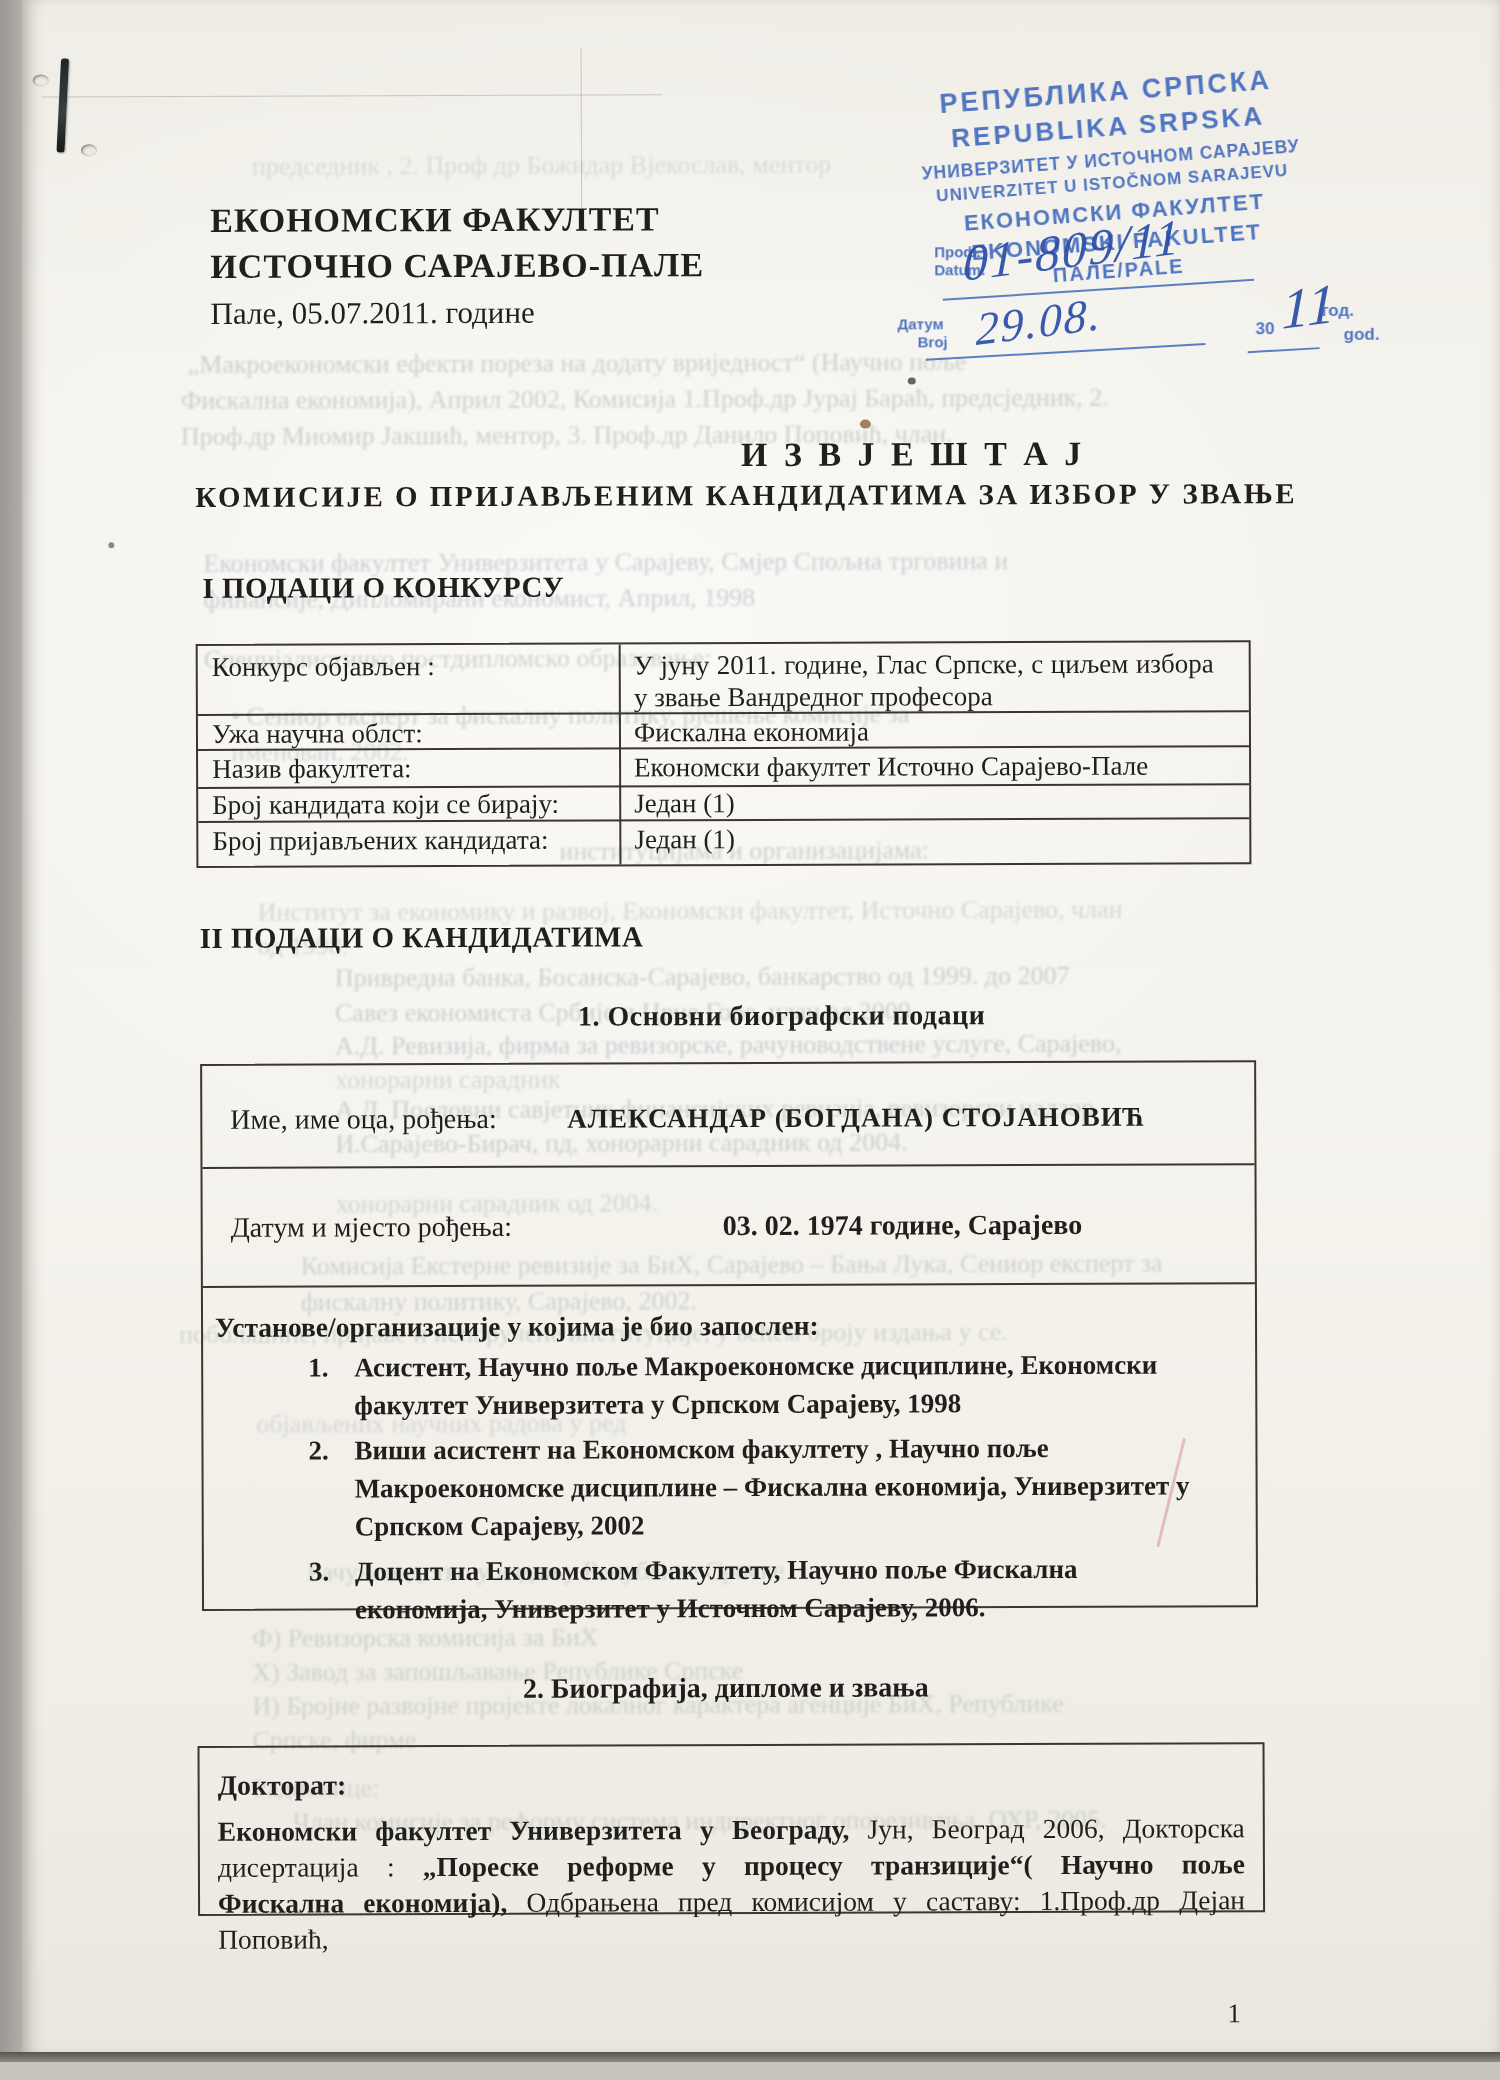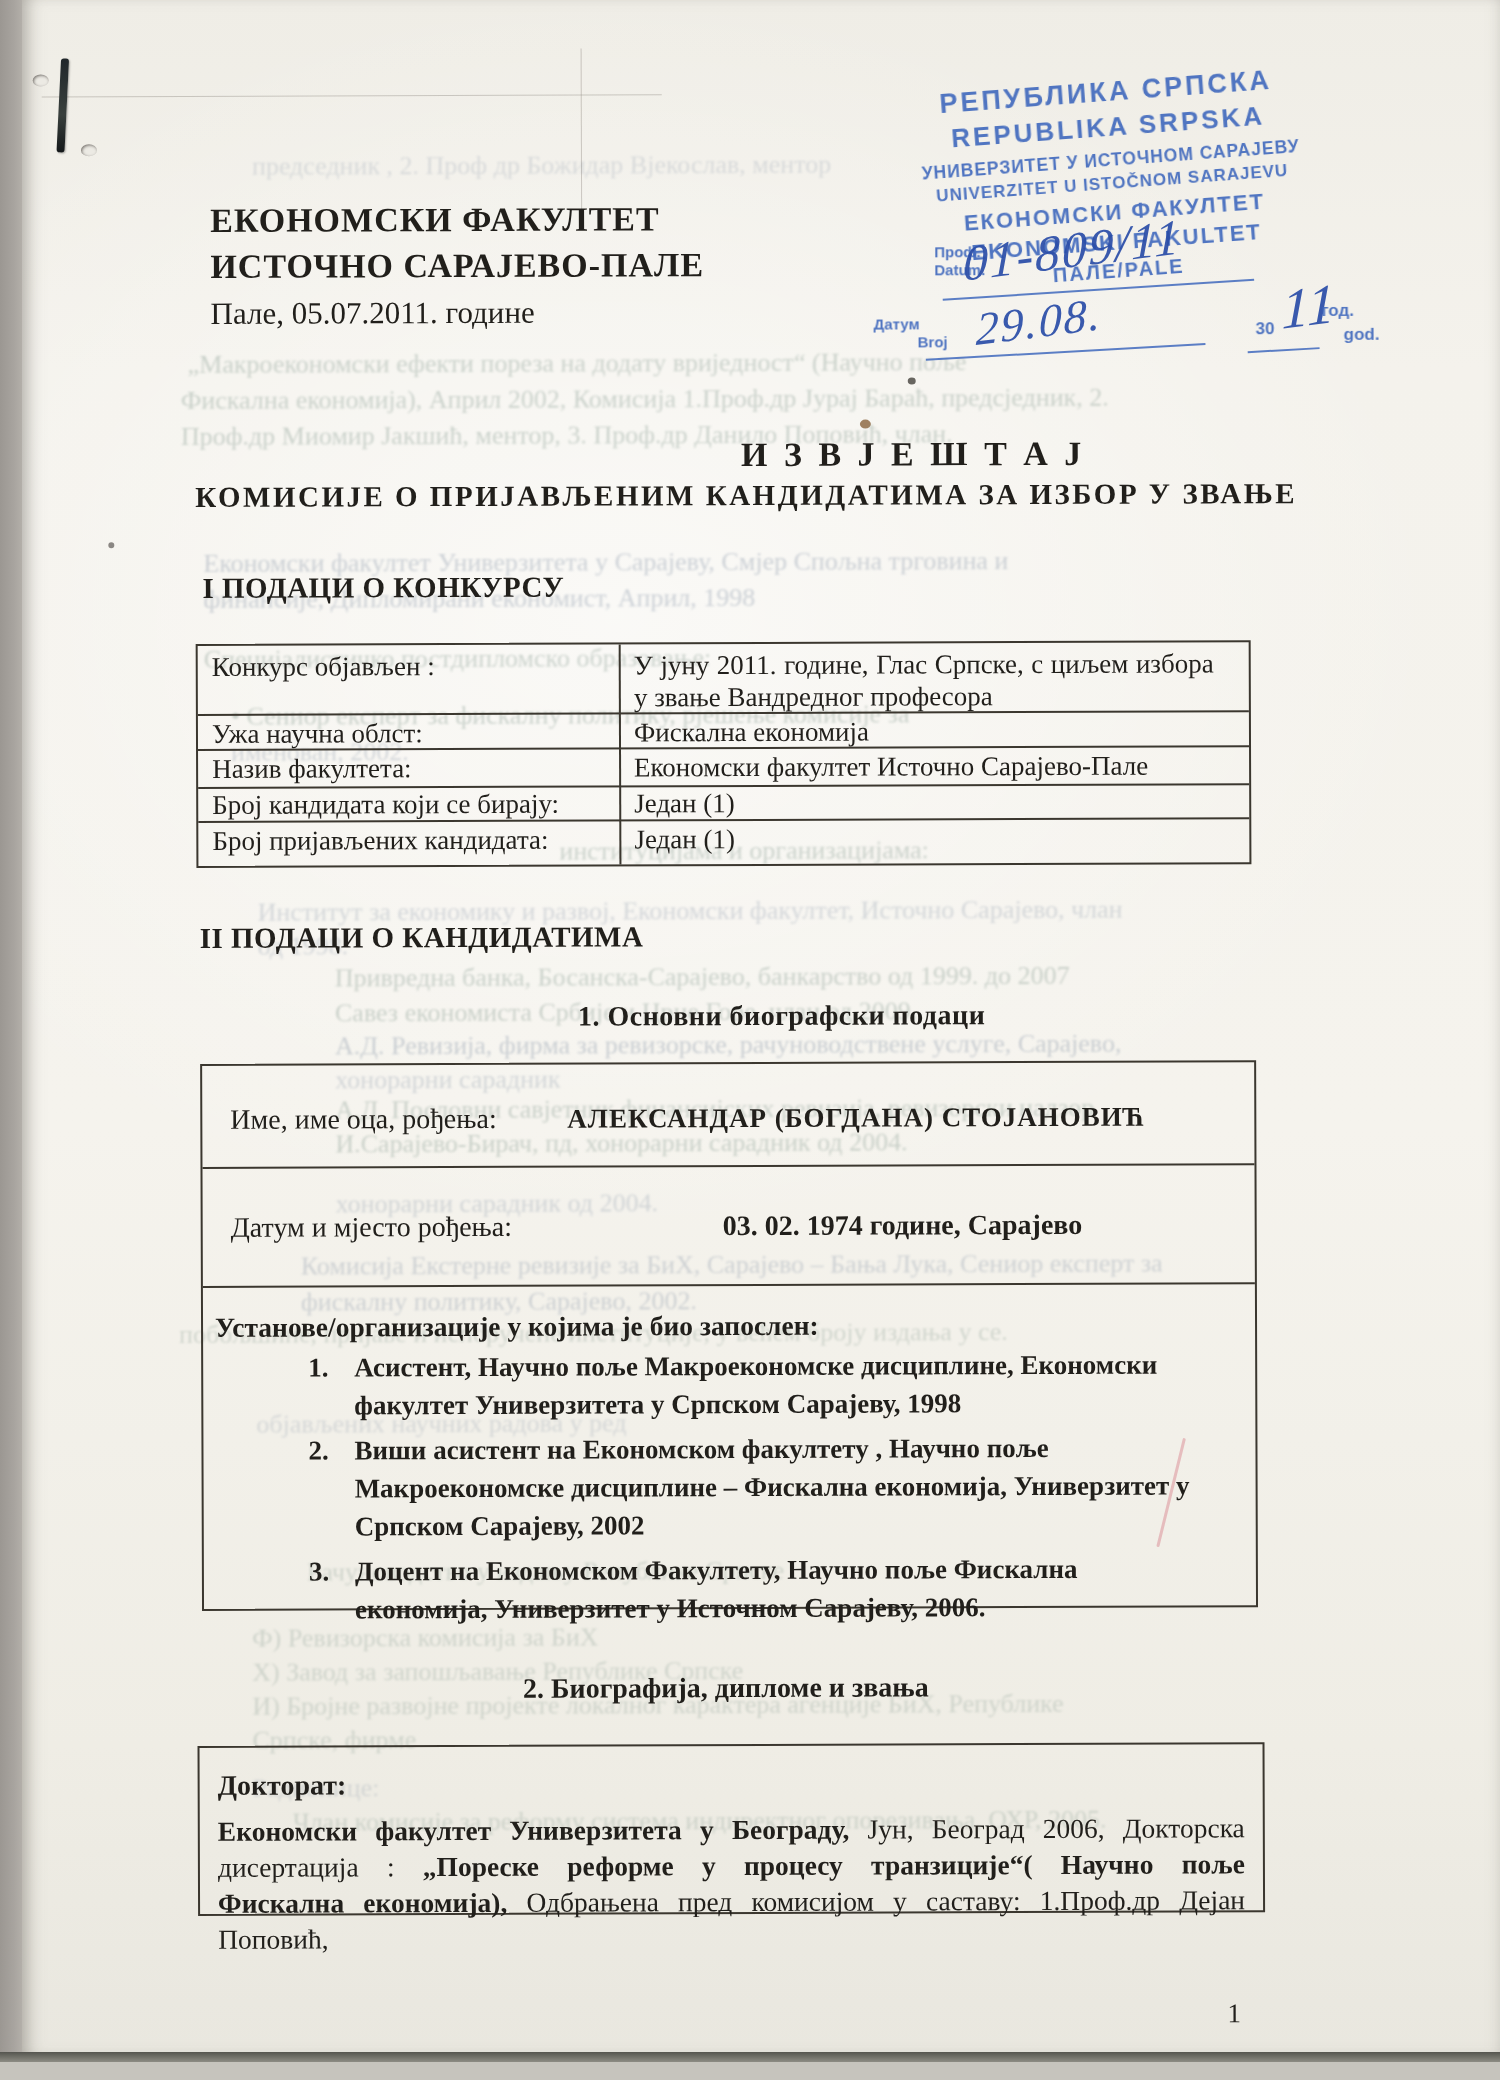--- a/index.html
+++ b/index.html
@@ -124,21 +124,21 @@
       <div class="st5">ЕКОНОМСКИ ФАКУЛТЕТ</div>
       <div class="st6">EKONOMSKI FAKULTET</div>
       <div class="st7">ПАЛЕ/PALE</div>
     </div>
 
     <div class="ink-label" style="left:937px;top:244px;">Проф.</div>
     <div class="ink-label" style="left:937px;top:262px;">Datum.</div>
     <div class="ink-line" style="left:945px;top:290px;width:312px;transform:rotate(-3.5deg);"></div>
     <div class="hand" style="left:965px;top:222px;font-size:50px;">01-809/11</div>
 
-    <div class="ink-label" style="left:876px;top:316px;">Датум</div>
+    <div class="ink-label" style="left:900px;top:316px;">Датум</div>
     <div class="ink-label" style="left:920px;top:334px;">Broj</div>
     <div class="ink-line" style="left:928px;top:352px;width:280px;transform:rotate(-3deg);"></div>
     <div class="hand" style="left:978px;top:296px;font-size:46px;">29.08.</div>
     <div class="ink-label" style="left:1258px;top:322px;font-size:17px;">30</div>
     <div class="ink-line" style="left:1250px;top:351px;width:72px;transform:rotate(-3deg);"></div>
     <div class="hand" style="left:1284px;top:276px;font-size:56px;">11</div>
     <div class="ink-label" style="left:1324px;top:304px;font-size:17px;">год.</div>
     <div class="ink-label" style="left:1322px;top:328px;font-size:17px;margin-left:24px;">god.</div>
 
     <div class="lh1">ЕКОНОМСКИ ФАКУЛТЕТ</div>

